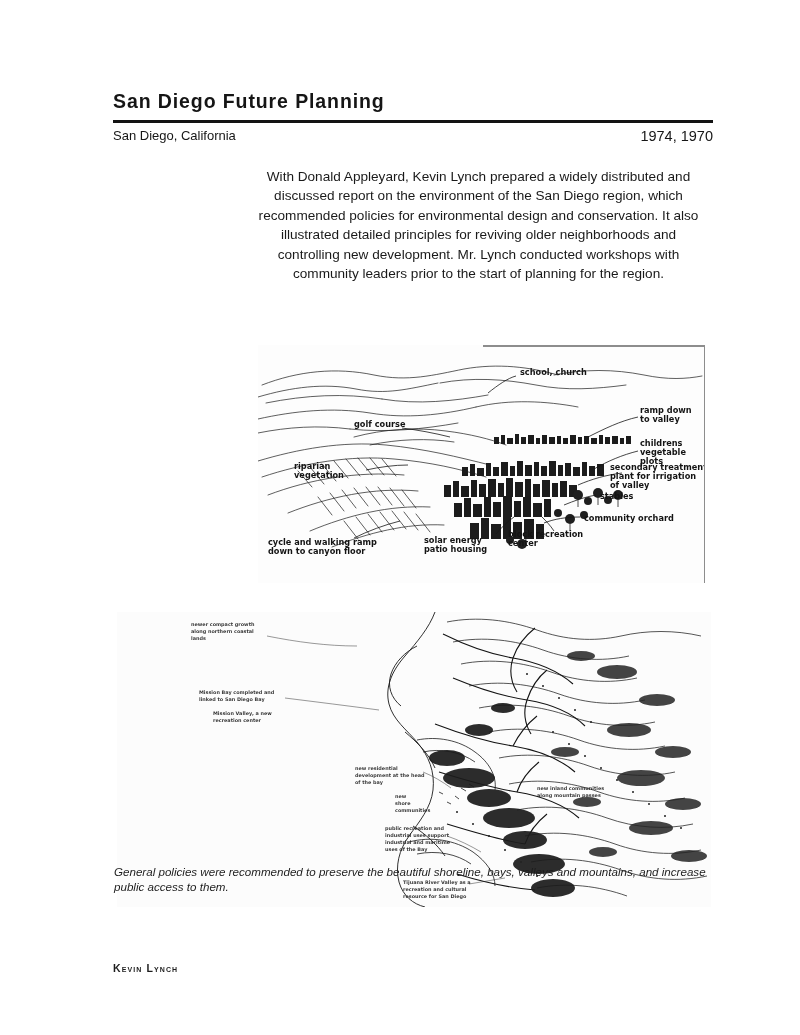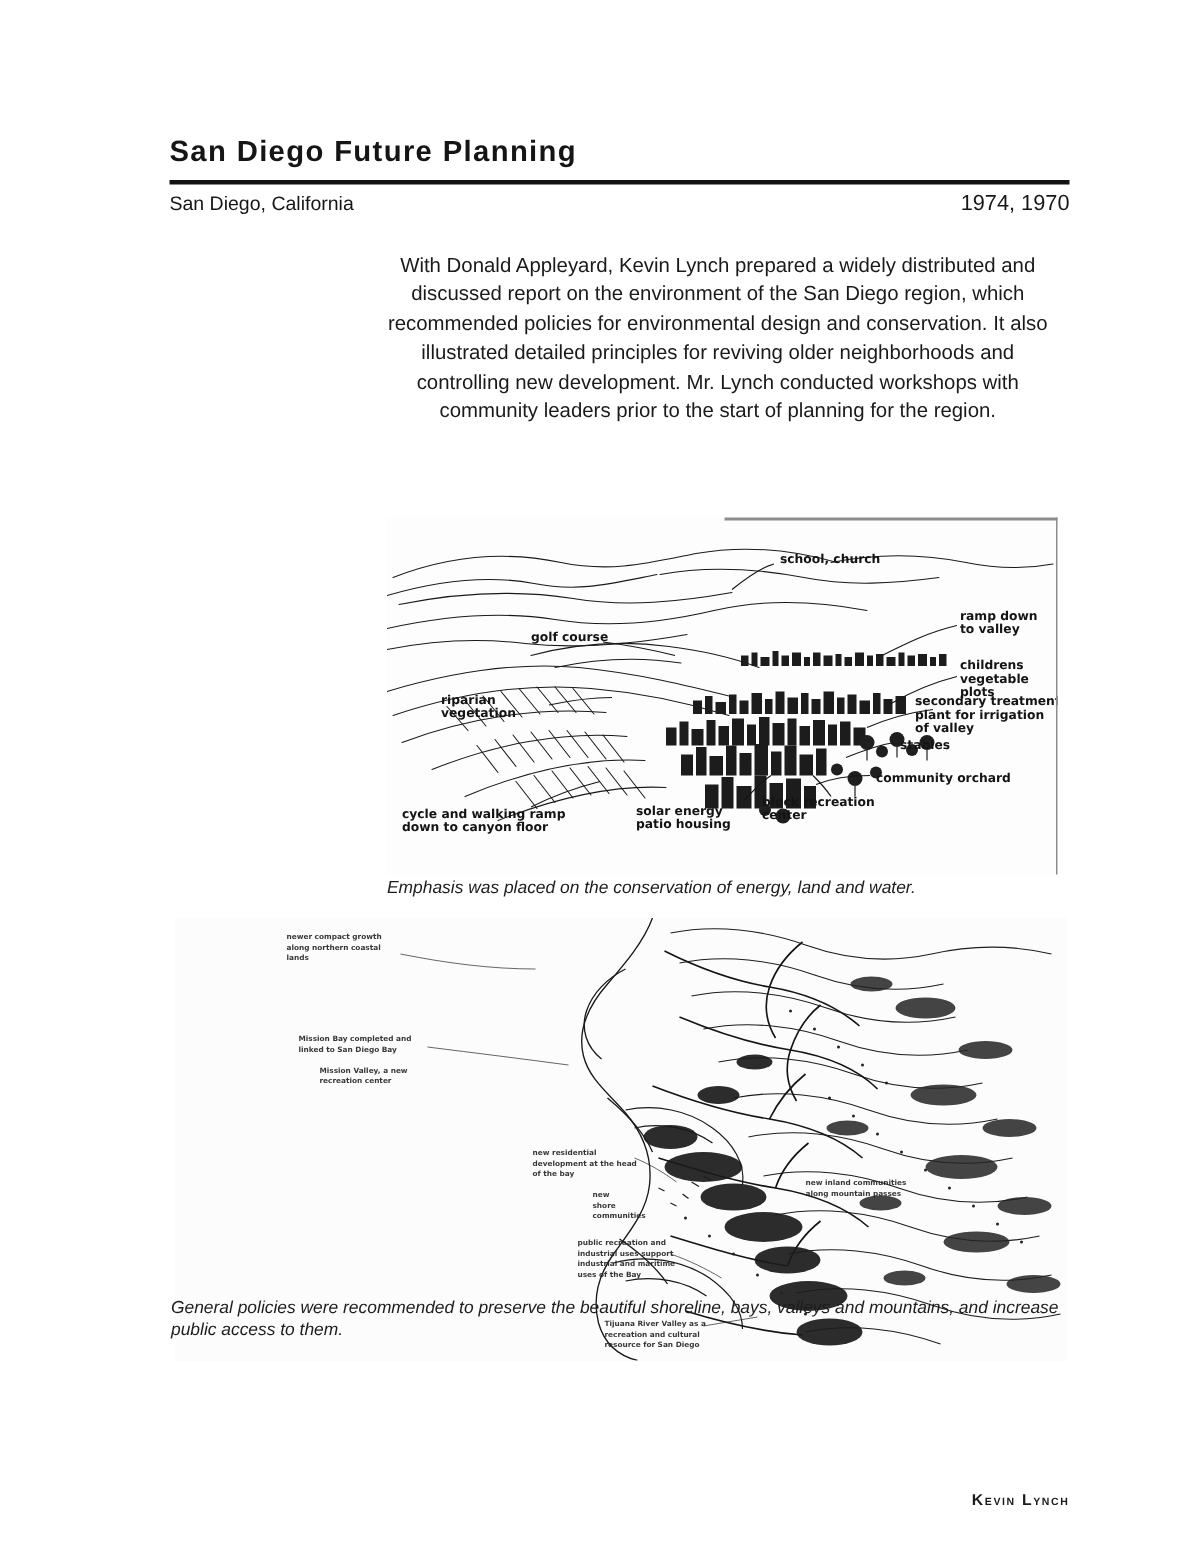--- a/index.html
+++ b/index.html
@@ -117,27 +117,26 @@
     left: 114px;
     top: 865px;
     width: 600px;
   }
 
   .footer {
     position: absolute;
     left: 113px;
     top: 962px;
     width: 600px;
-    text-align: right;
+    text-align: left;
     font-size: 10.5px;
     font-weight: bold;
     letter-spacing: 1.1px;
     color: #1c1c1c;
     font-variant: small-caps;
-    margin-top: 32px;
   }
 
   svg { display: block; }
   .hand {
     font-family: "DejaVu Sans", sans-serif;
     font-weight: bold;
   }
 </style>
 </head>
 <body>
@@ -335,21 +334,20 @@
         <text x="10" y="200">cycle and walking ramp</text>
         <text x="10" y="209">down to canyon floor</text>
         <text x="166" y="198">solar energy</text>
         <text x="166" y="207">patio housing</text>
         <text x="250" y="192">block recreation</text>
         <text x="250" y="201">center</text>
       </g>
     </svg>
   </div>
 
-  <div class="caption caption1">Emphasis was placed on the conservation of energy, land and water.</div>
 
   <div class="figure2">
     <svg width="594" height="295" viewBox="0 0 594 295">
       <rect x="0" y="0" width="594" height="295" fill="#fcfcfc"></rect>
 
       <g stroke="#1a1a1a" fill="none" stroke-width="0.9">
         <path d="M318 0 C 312 16, 300 30, 288 44 C 274 60, 268 76, 272 92 C 276 108, 290 118, 300 130
                  C 312 144, 318 160, 316 178 C 314 196, 302 210, 292 224 C 282 238, 278 254, 282 270
                  C 286 284, 296 292, 308 295"></path>
         <path d="M300 34 C 288 40, 278 50, 274 62 C 270 74, 274 86, 284 94"></path>

